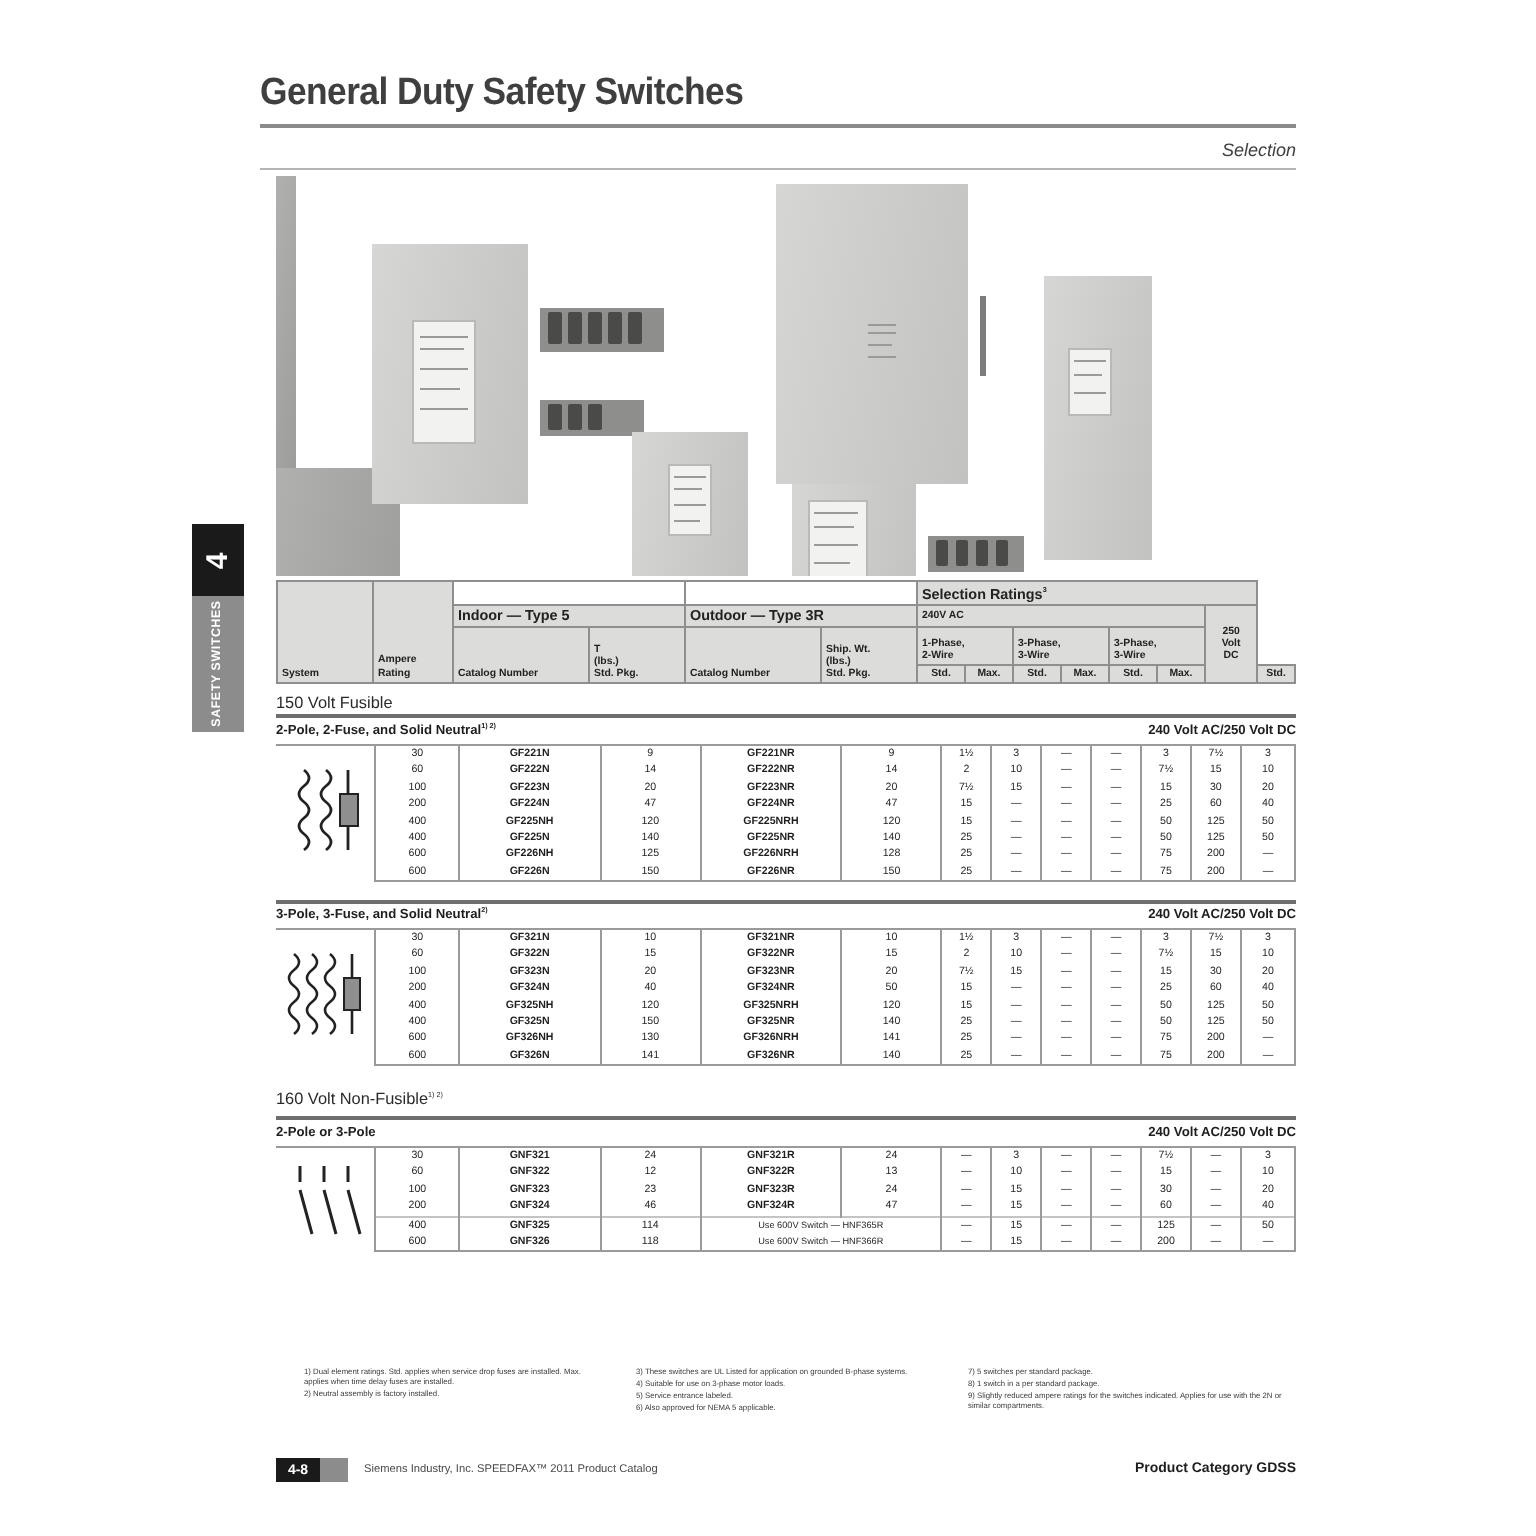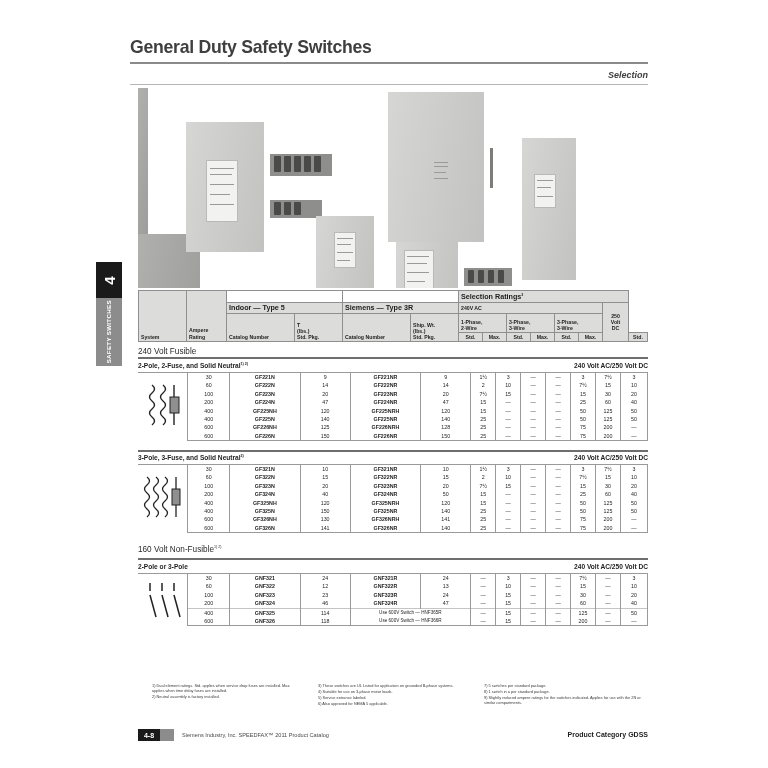--- a/index.html
+++ b/index.html
@@ -18,21 +18,21 @@
     color: #3f3f3f;
     font-stretch: condensed;
     transform: scaleX(0.93); transform-origin: left center;
   }
   .title-rule {
     position: absolute; left: 130px; top: 62px; width: 518px; height: 2px;
     background: #8a8a8a;
   }
   .selection-label {
     position: absolute; right: 120px; top: 70px;
-    font-size: 9px; font-weight: bold; font-style: italic; color: #3f3f3f;
+    font-size: 9px; font-weight: normal; font-style: italic; color: #3f3f3f;
   }
   .selection-rule {
     position: absolute; left: 130px; top: 84px; width: 518px; height: 1px;
     background: #b5b5b5;
   }
 
   
   .tab-black {
     position: absolute; left: 96px; top: 262px;
     width: 26px; height: 36px; background: #1a1a1a;
@@ -217,21 +217,21 @@
       <tbody>
           <tr style="height:9px;">
         <td rowspan="4" class="lbl" style="vertical-align:bottom;">System</td>
         <td rowspan="4" class="lbl" style="vertical-align:bottom;">Ampere Rating</td>
         <td colspan="2" class="white" style="border-bottom:none;"></td>
         <td colspan="2" class="white" style="border-bottom:none;"></td>
         <td colspan="7" class="grp"><span>Selection Ratings</span><span class="sup">3</span></td>
       </tr>
       <tr style="height:11px;">
         <td colspan="2" class="grp">Indoor — Type 5</td>
-        <td colspan="2" class="grp">Siemens — Type 3R</td>
+        <td colspan="2" class="grp">Outdoor — Type 3R</td>
         <td colspan="6" class="lbl">240V AC</td>
         <td rowspan="3" class="ctr" style="vertical-align:middle; line-height:6px;">
           <span>250</span><br><span>Volt</span><br><span>DC</span>
         </td>
       </tr>
       <tr style="height:19px;">
         <td rowspan="2" class="lbl" style="vertical-align:bottom;">Catalog Number</td>
         <td rowspan="2" class="lbl" style="vertical-align:bottom; line-height:6px;">
           <span>T</span><br><span>(lbs.)</span><br><span>Std. Pkg.</span>
         </td>
@@ -255,21 +255,21 @@
         <td class="ctr">Std.</td>
         <td class="ctr">Max.</td>
         <td class="ctr">Std.</td>
         <td class="ctr">Max.</td>
         <td class="ctr">Std.</td>
       </tr>
     </tbody>
       </table>
   </div>
 
-  <div class="sec-title" style="top:347px;">240 Volt Fusible</div>
+  <div class="sec-title" style="top:347px;">150 Volt Fusible</div>
   <div class="sec-rule" style="top:357px;"></div>
 
   <div class="sub-bar" style="top:360px;">
     <div class="l"><span>2-Pole, 2-Fuse, and Solid Neutral</span><span class="sup">1) 2)</span></div>
     <div class="r">240 Volt AC/250 Volt DC</div>
   </div>
 
   <div class="dtbl" style="top:372px;">
     <table>
       <colgroup>

